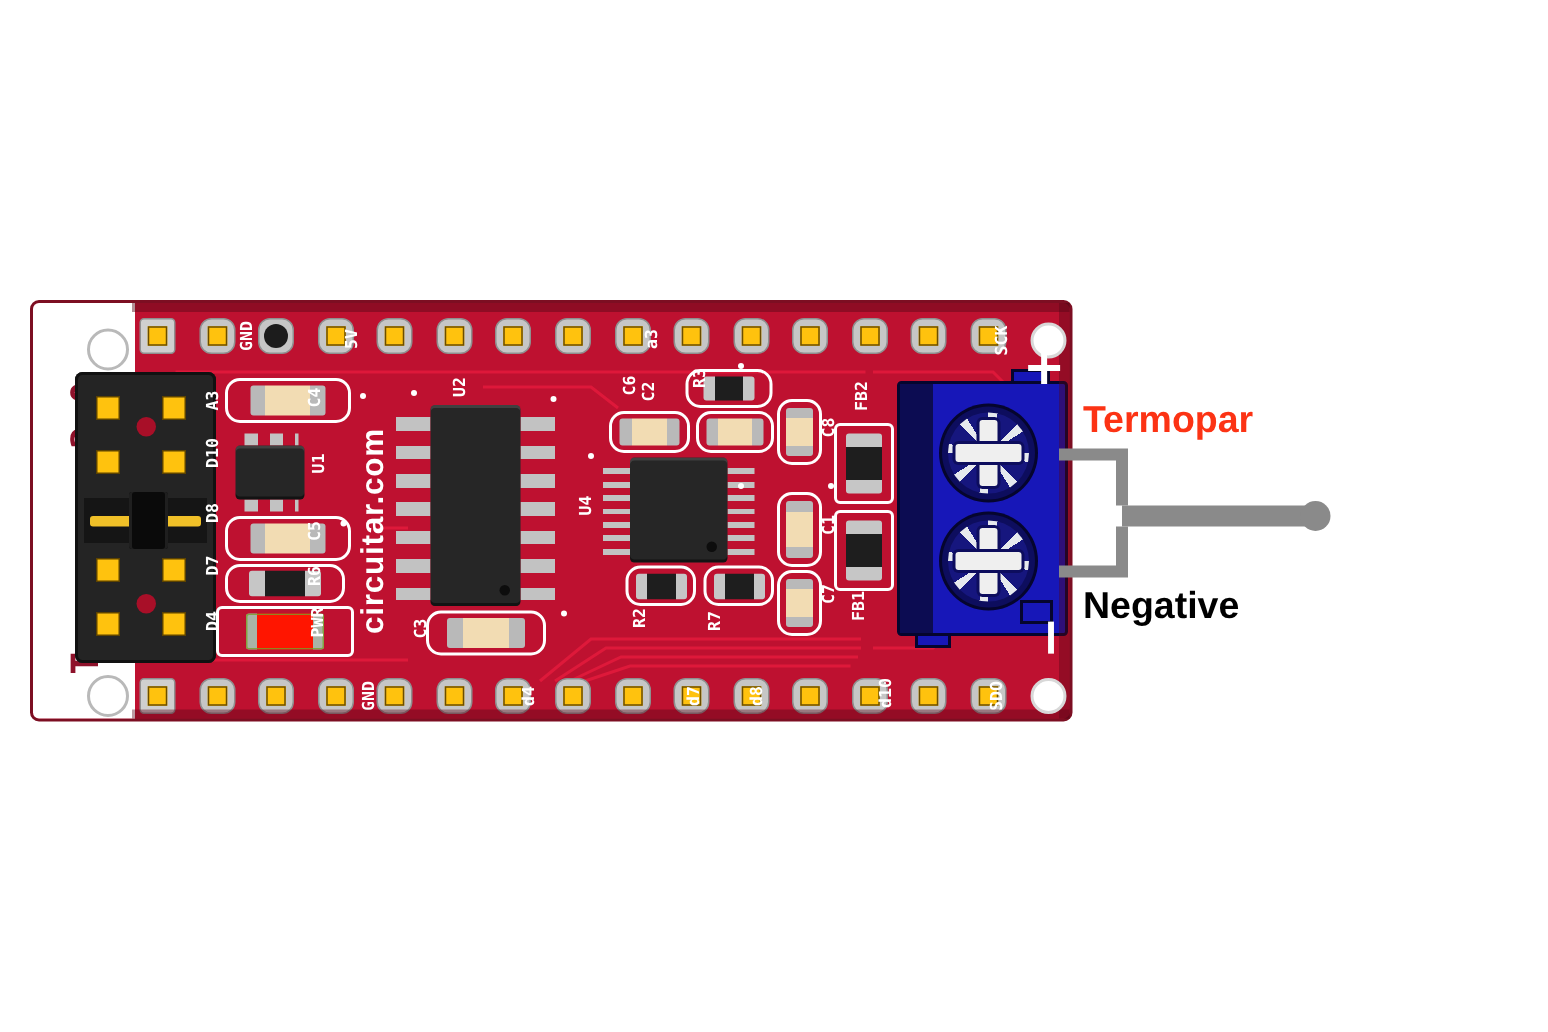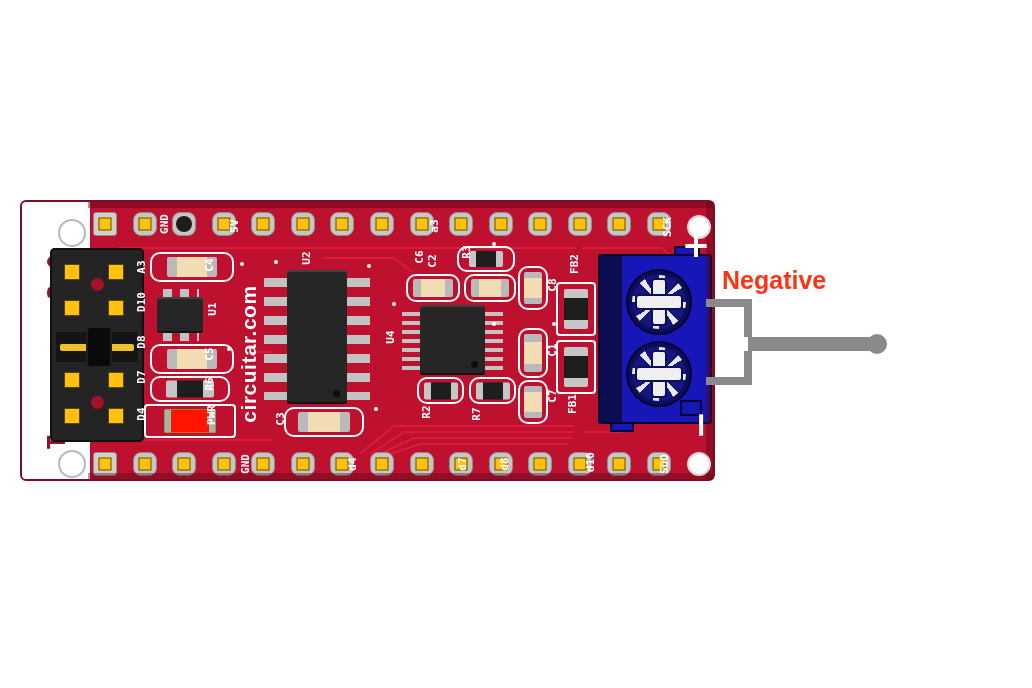--- a/index.html
+++ b/index.html
@@ -323,15 +323,16 @@
 
   <svg class="overlay" width="1032" height="688">
     <g fill="none" stroke="#8A8A8A">
       <path d="M706,303 H748 V337" stroke-width="8"></path>
       <path d="M706,381 H748 V351" stroke-width="8"></path>
       <path d="M748,344 H872" stroke-width="14"></path>
     </g>
     <circle cx="877" cy="344" r="10" fill="#8A8A8A"></circle>
   </svg>
 
-  <div class="ann pos">Negative</div>
+  <div class="ann pos">Termopar</div>
+  <div class="ann neg">Negative</div>
 
 </div>
 
 </body></html>

